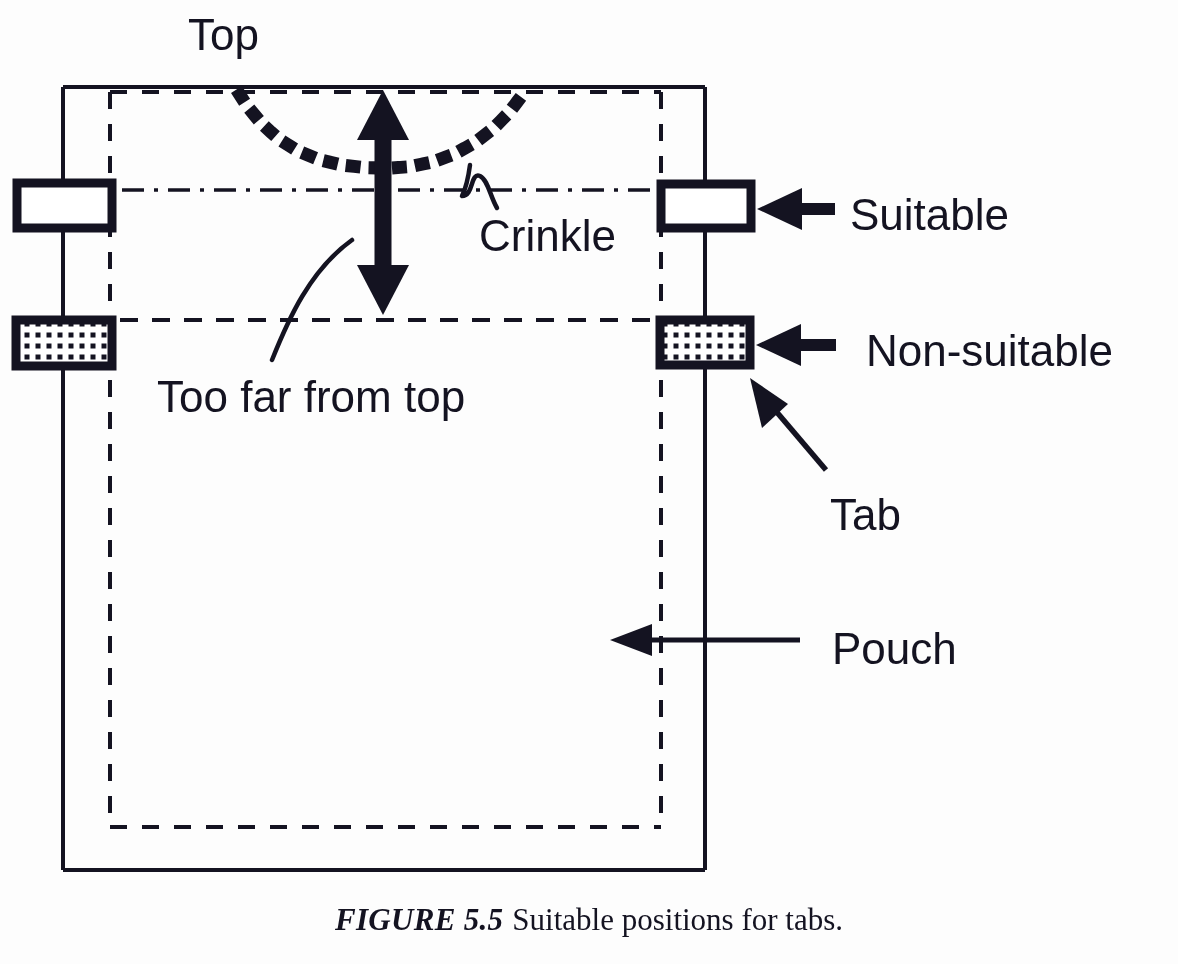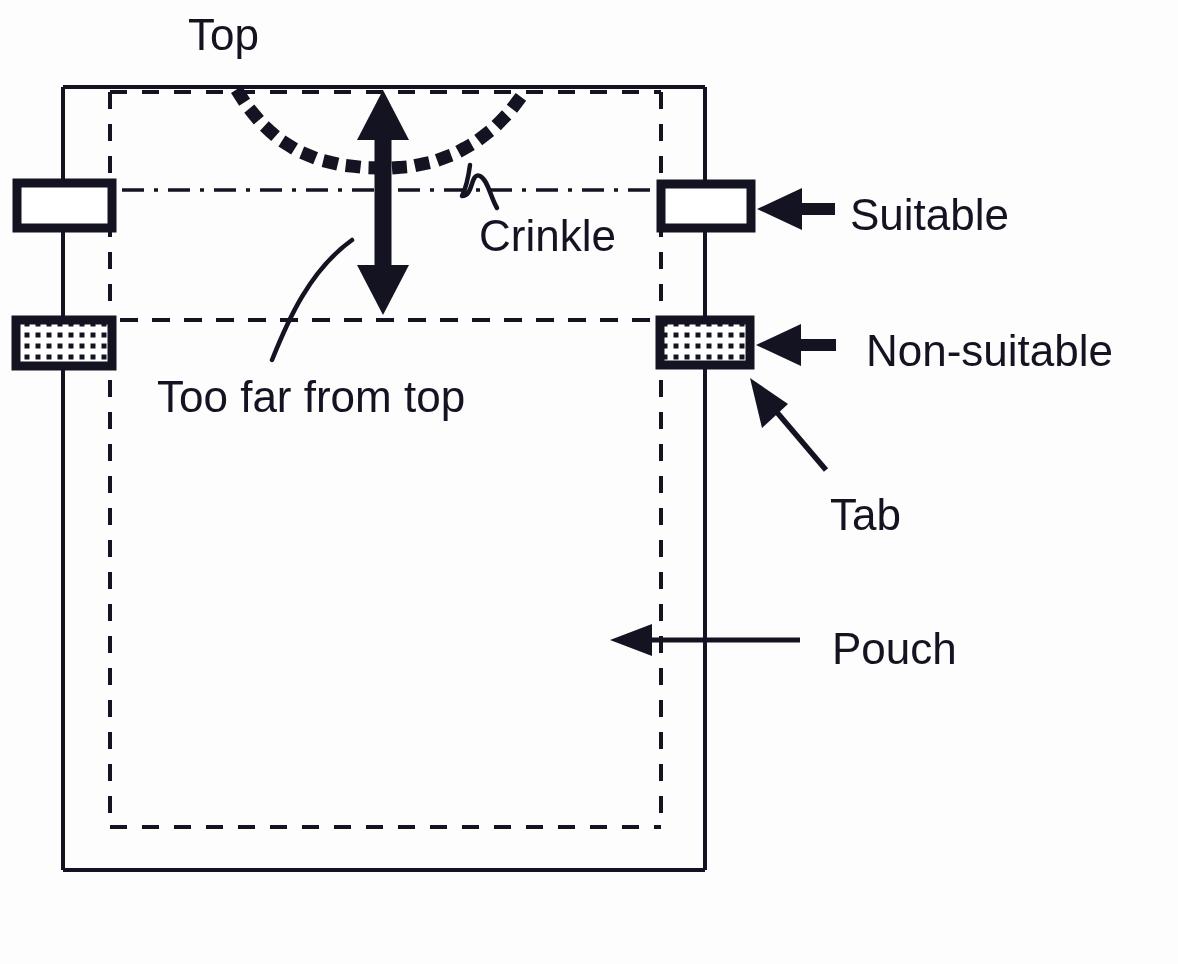--- a/index.html
+++ b/index.html
@@ -142,14 +142,17 @@
 
     <text class="lbl" x="188" y="50" font-size="46">Top</text>
     <text class="lbl" x="479" y="251" font-size="46">Crinkle</text>
     <text class="lbl" x="157" y="412" font-size="46">Too far from top</text>
     <text class="lbl" x="850" y="230" font-size="48">Suitable</text>
     <text class="lbl" x="866" y="366" font-size="48">Non-suitable</text>
     <text class="lbl" x="830" y="530" font-size="48">Tab</text>
     <text class="lbl" x="832" y="664" font-size="48">Pouch</text>
   </svg>
 
+  <div class="caption-wrap">
+    <span class="cap-num">FIGURE 5.5</span><span class="cap-txt">Suitable positions for tabs.</span>
+  </div>
 
 </div>
 
 </body></html>

